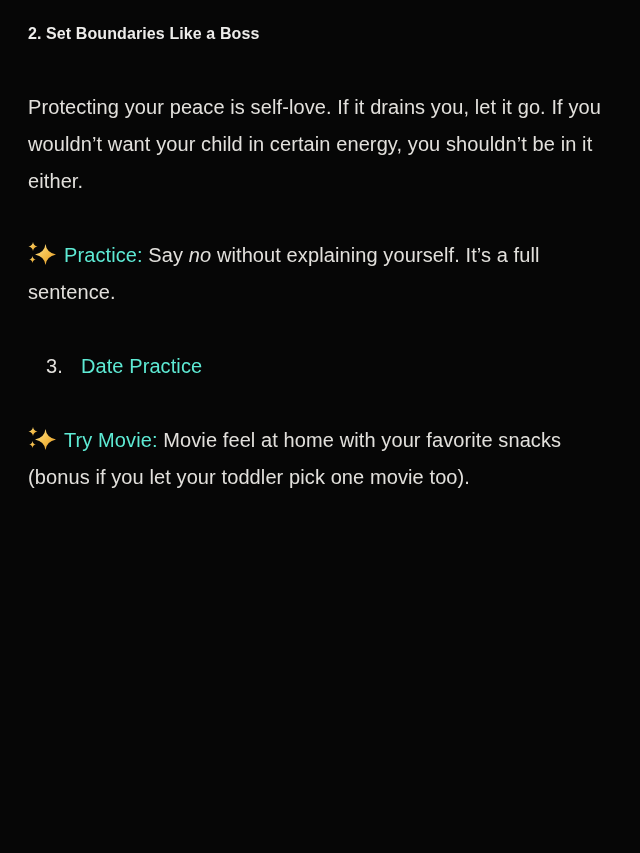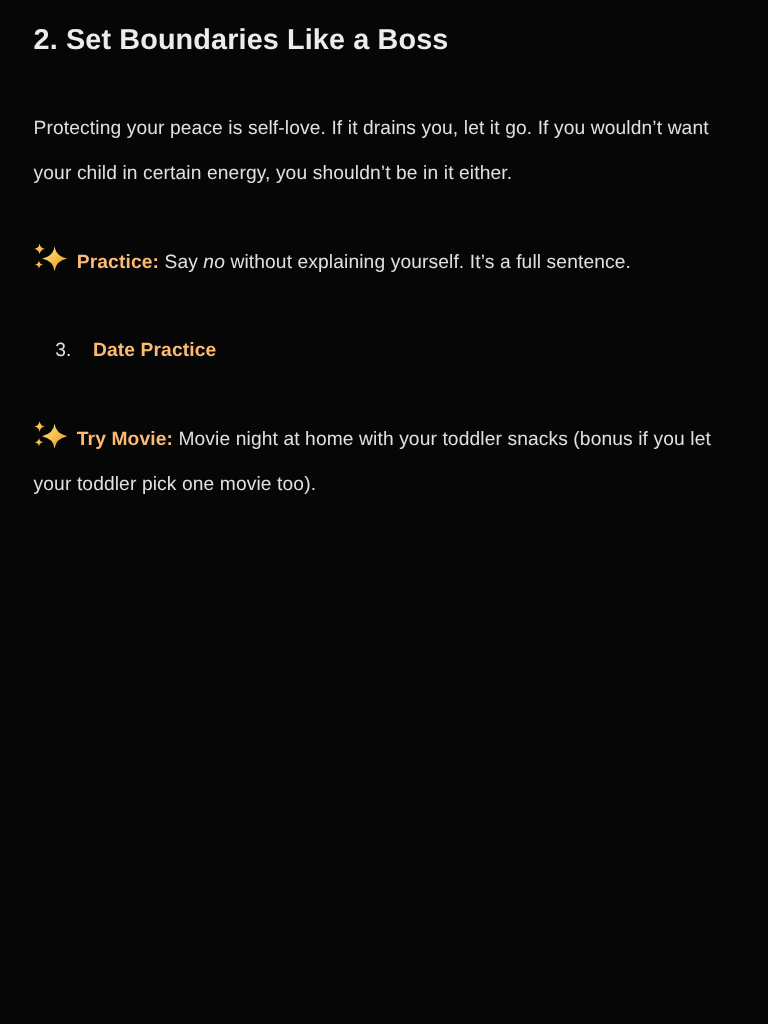--- a/index.html
+++ b/index.html
@@ -13,33 +13,33 @@
     overflow: hidden;
     font-family: "Liberation Sans", "DejaVu Sans", sans-serif;
     color: #e2e0dc;
     -webkit-font-smoothing: antialiased;
   }
   main {
     padding: 15px 16px 0 28px;
   }
   .block {
     margin: 0 0 37px 0;
-    font-size: 16px;
+    font-size: 20px;
     line-height: 37px;
     font-weight: 400;
     letter-spacing: 0.1px;
   }
   h3.block {
-    font-size: 24px;
+    font-size: 16px;
     font-weight: 700;
     color: #edecea;
   }
   strong {
-    font-weight: 700;
-    color: #fdba74;
+    font-weight: 400;
+    color: #5eead4;
   }
   em {
     font-style: italic;
   }
   .list-row {
     display: flex;
     align-items: baseline;
     margin-left: 18px;
     column-gap: 18px;
   }
@@ -89,17 +89,17 @@
   </div>
 
 
   <p class="block">
     <span class="sparkle">
       <svg viewBox="0 0 28 26" width="28" height="26" xmlns="http://www.w3.org/2000/svg" aria-hidden="true">
         <path fill="url(#gold1)" d="M17.5 3 Q18.4 11.5 28 13.5 Q18.4 15.5 17.5 24 Q16.6 15.5 7 13.5 Q16.6 11.5 17.5 3 Z"></path>
         <path fill="url(#gold1)" d="M5 1 Q5.6 4.9 9.5 5.5 Q5.6 6.1 5 10 Q4.4 6.1 0.5 5.5 Q4.4 4.9 5 1 Z"></path>
         <path fill="url(#gold1)" d="M4.5 15 Q5 18.1 8 18.5 Q5 18.9 4.5 22 Q4 18.9 1 18.5 Q4 18.1 4.5 15 Z"></path>
       </svg>
-    </span><strong>Try Movie:</strong><span> Movie night at home with your toddler snacks (bonus if you let your toddler pick one movie too).</span>
+    </span><strong>Try Movie:</strong><span> Movie feel at home with your favorite snacks (bonus if you let your toddler pick one movie too).</span>
   </p>
 
 
 </main>
 
 </body></html>

